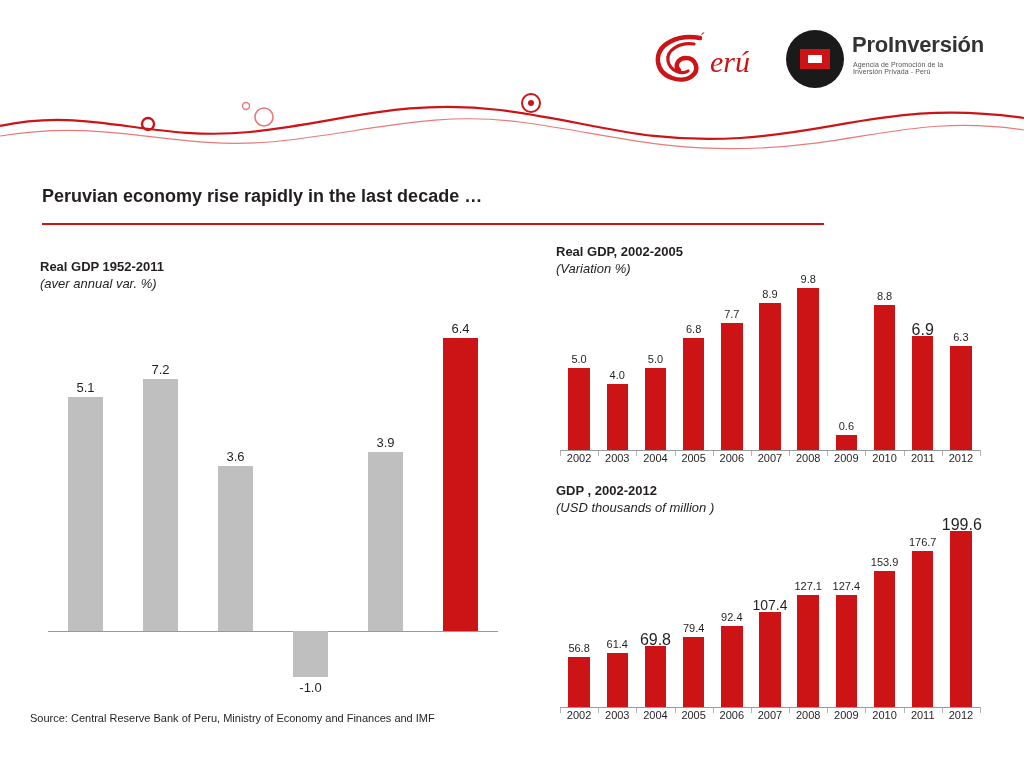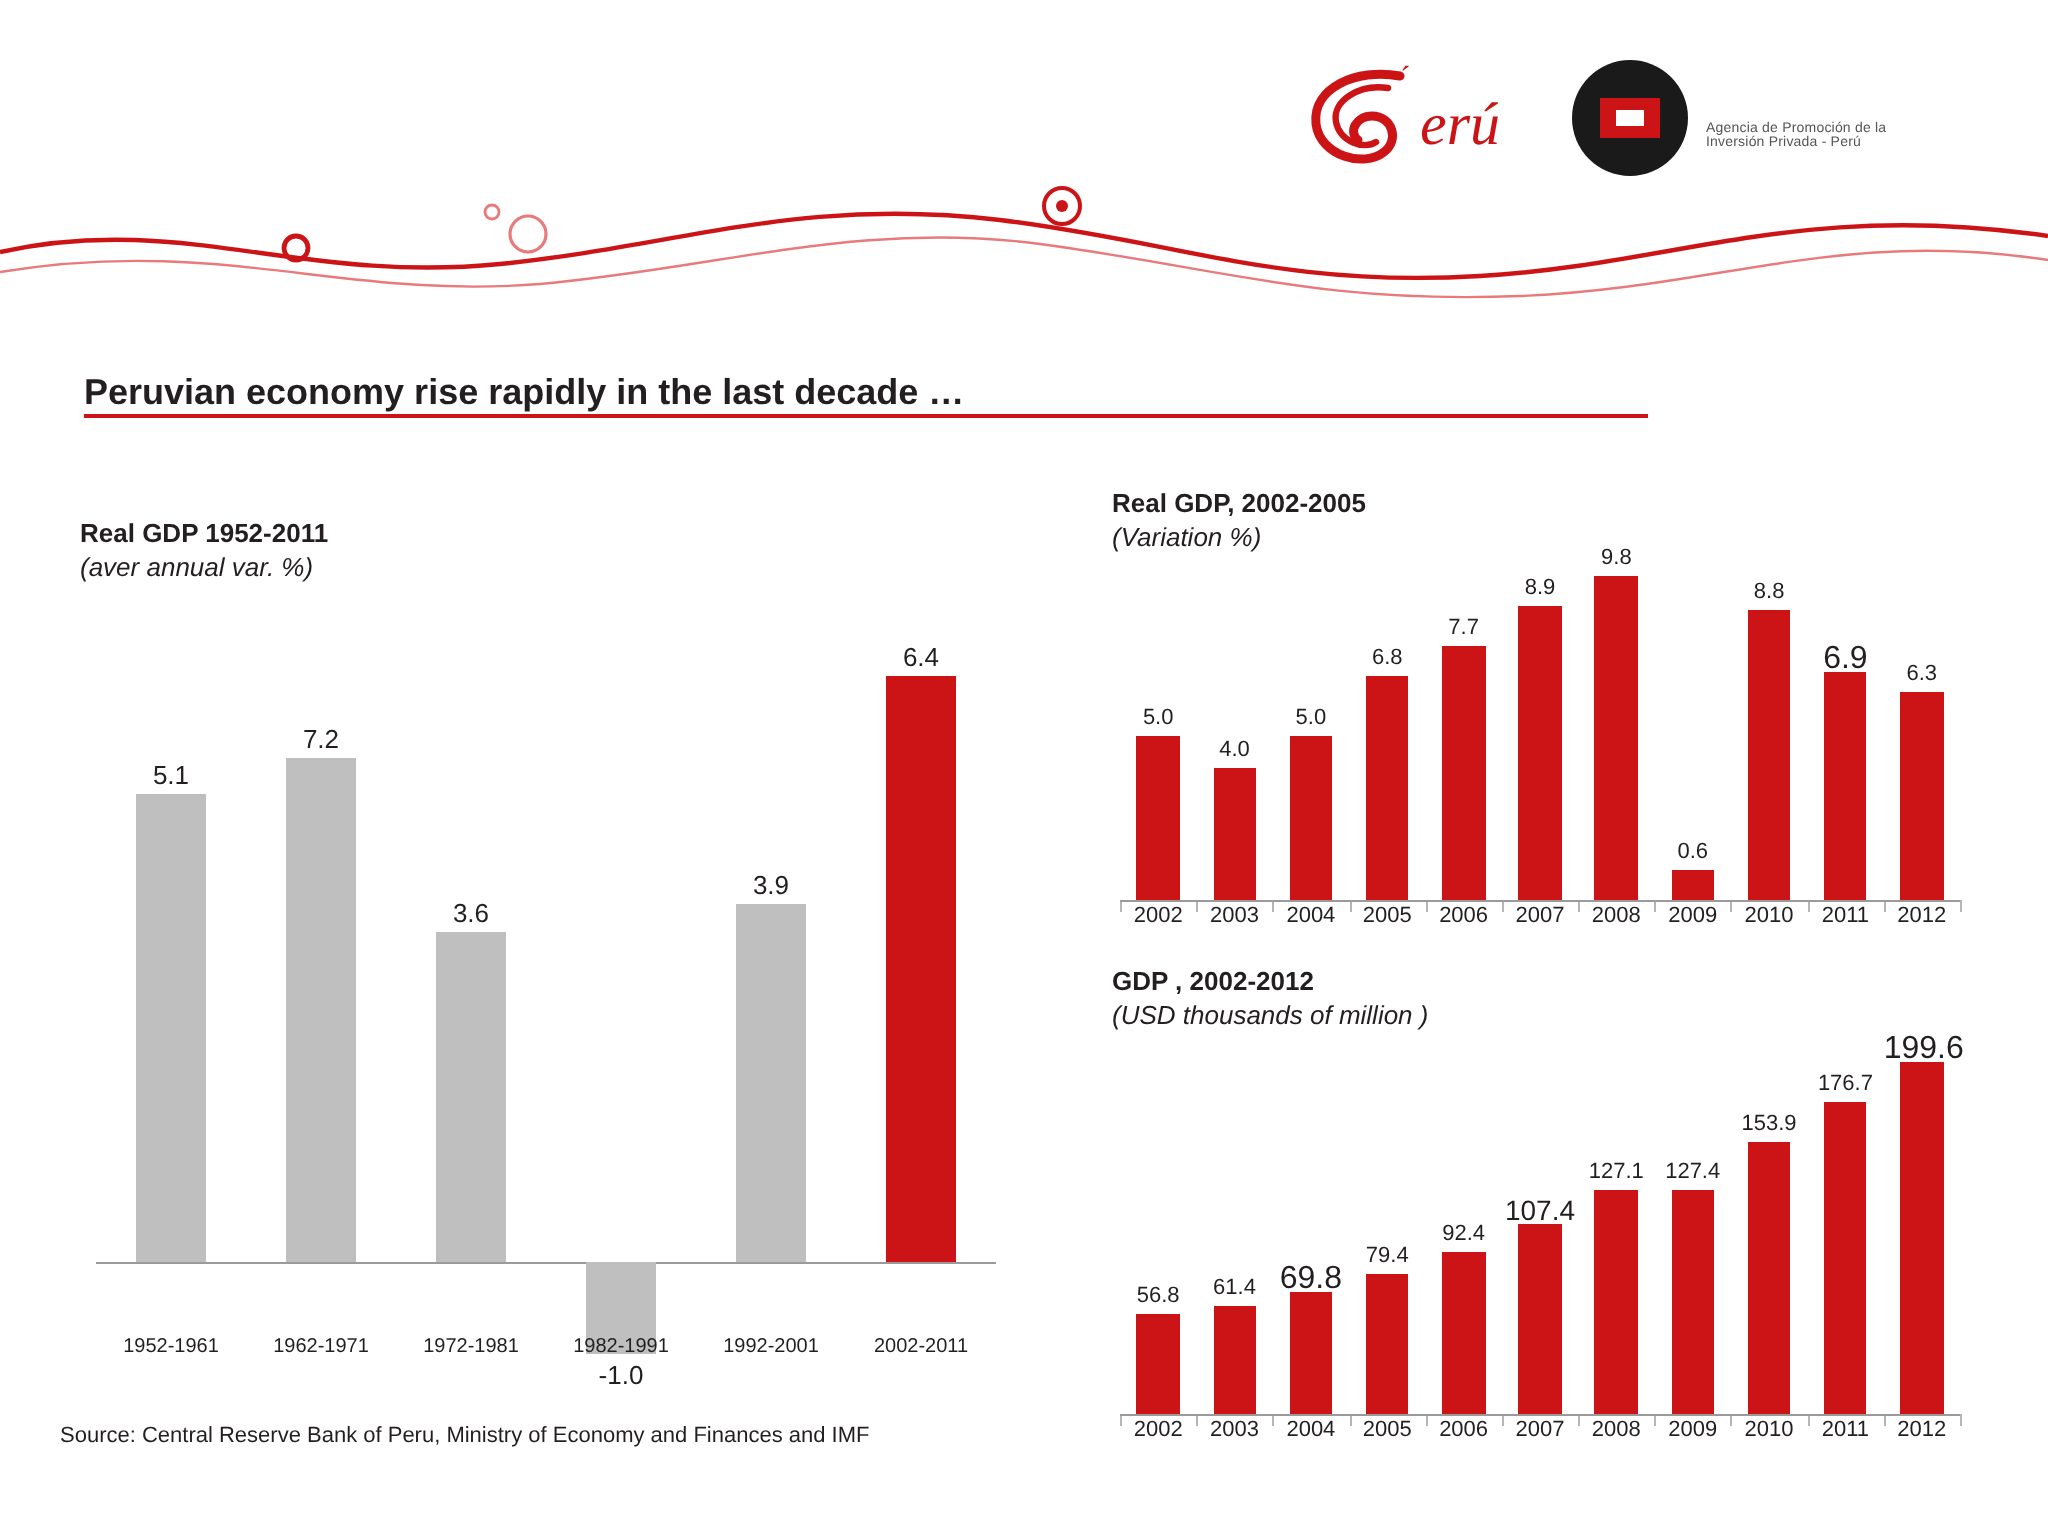--- a/index.html
+++ b/index.html
@@ -76,21 +76,21 @@
   #subtitle-wrap {
     position: absolute;
     left: 42px;
     top: 186px;
     width: 782px;
   }
   #subtitle {
     font-size: 18px;
     font-weight: bold;
     color: #231f20;
-    padding-bottom: 0;
+    padding-bottom: 16px;
   }
   #subtitle-rule {
     border-bottom: 2px solid #cc1417;
     width: 782px;
   }
 
   
   .chart-heading {
     font-size: 13px;
     font-weight: bold;
@@ -234,20 +234,21 @@
   </svg>
 
   <div id="proinversion-logo">
     <svg width="62" height="62" viewBox="0 0 62 62">
       <circle cx="31" cy="31" r="29" fill="#1a1a1a"></circle>
       <rect x="16" y="16" width="30" height="30" fill="#cc1417"></rect>
       <rect x="16" y="16" width="30" height="5" fill="#1a1a1a"></rect>
       <rect x="16" y="41" width="30" height="5" fill="#1a1a1a"></rect>
       <rect x="24" y="27" width="14" height="8" fill="#ffffff"></rect>
     </svg>
+    <div class="pi-name">ProInversión</div>
     <div class="pi-sub">Agencia de Promoción de la Inversión Privada - Perú</div>
   </div>
 </div>
 
 <div id="subtitle-wrap">
   <div id="subtitle">Peruvian economy rise rapidly in the last decade …</div>
   <div id="subtitle-rule"></div>
 </div>
 
 <div id="chart-left">
@@ -262,28 +263,20 @@
       <div class="bar" title="1962-1971: 5.5" style="left: 95.25px; top: 68.8235px; width: 34.5px; height: 252.353px; background: rgb(191, 191, 191);"></div>
       <div class="bar-label" style="left: 75px; width: 75px; font-size: 13px; top: 51.8235px;">7.2</div>
       <div class="bar" title="1972-1981: 3.6" style="left: 170.25px; top: 156px; width: 34.5px; height: 165.176px; background: rgb(191, 191, 191);"></div>
       <div class="bar-label" style="left: 150px; width: 75px; font-size: 13px; top: 139px;">3.6</div>
       <div class="bar" title="1982-1991: -1.0" style="left: 245.25px; top: 321.176px; width: 34.5px; height: 45.8824px; background: rgb(191, 191, 191);"></div>
       <div class="bar-label" style="left: 225px; width: 75px; font-size: 13px; top: 370.059px;">-1.0</div>
       <div class="bar" title="1992-2001: 3.9" style="left: 320.25px; top: 142.235px; width: 34.5px; height: 178.941px; background: rgb(191, 191, 191);"></div>
       <div class="bar-label" style="left: 300px; width: 75px; font-size: 13px; top: 125.235px;">3.9</div>
       <div class="bar" title="2002-2011: 6.4" style="left: 395.25px; top: 27.5294px; width: 34.5px; height: 293.647px; background: rgb(204, 20, 23);"></div>
       <div class="bar-label" style="left: 375px; width: 75px; font-size: 13px; top: 10.5294px;">6.4</div>
-    </div>
-  <div class="cat-row">
-      <div class="cat-label" style="left: 0px; width: 75px; top: 2px; font-size: 10px;">1952-1961</div>
-      <div class="cat-label" style="left: 75px; width: 75px; top: 2px; font-size: 10px;">1962-1971</div>
-      <div class="cat-label" style="left: 150px; width: 75px; top: 2px; font-size: 10px;">1972-1981</div>
-      <div class="cat-label" style="left: 225px; width: 75px; top: 2px; font-size: 10px;">1982-1991</div>
-      <div class="cat-label" style="left: 300px; width: 75px; top: 2px; font-size: 10px;">1992-2001</div>
-      <div class="cat-label" style="left: 375px; width: 75px; top: 2px; font-size: 10px;">2002-2011</div>
     </div>
 </div>
 
 <div id="source-note">Source: Central Reserve Bank of Peru, Ministry of Economy and Finances and IMF</div>
 
 <div id="chart-top-right">
   <div class="hdr">
     <div class="chart-heading">Real GDP, 2002-2005</div>
     <div class="chart-subheading">(Variation %)</div>
   </div>

